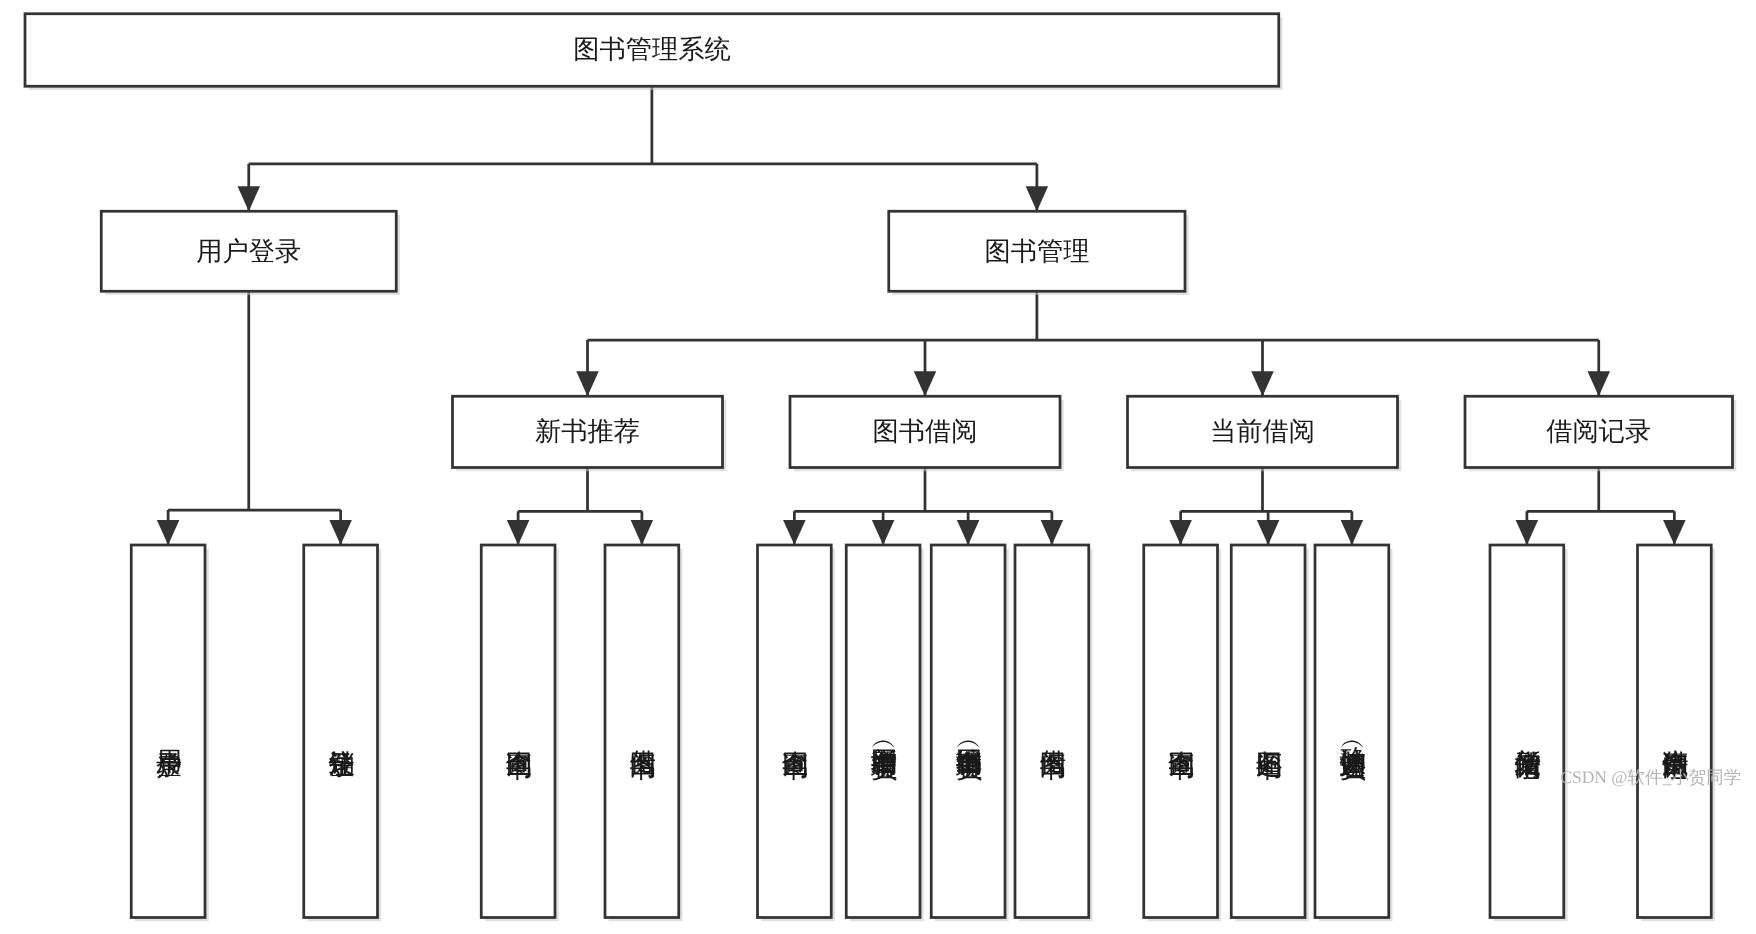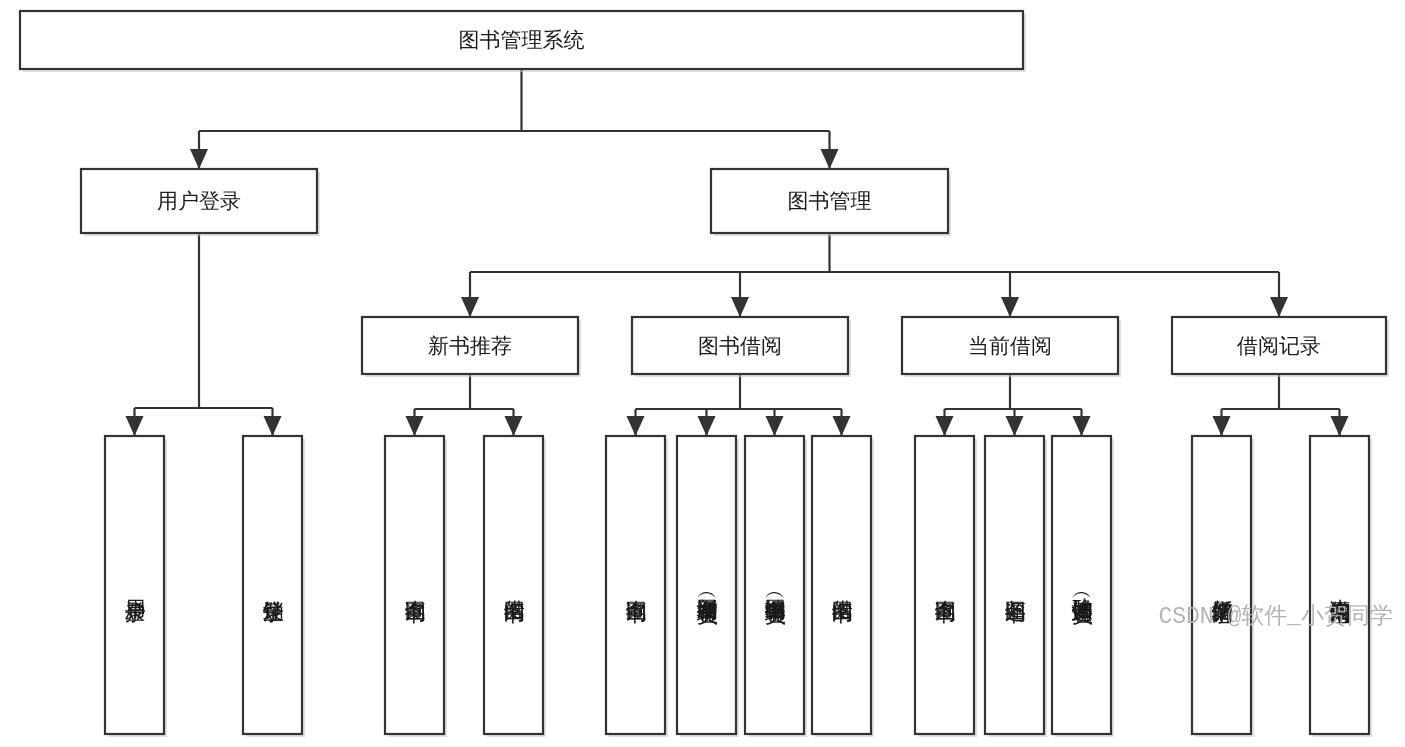--- a/index.html
+++ b/index.html
@@ -63,22 +63,22 @@
     line-height: 1.12;
     color: #1a1a1a;
     letter-spacing: 1px;
     white-space: nowrap;
     pointer-events: none;
   }
   .watermark {
     position: absolute;
     right: 12px;
     bottom: 6px;
-    font-family: Liberation Mono, monospace;
-    font-size: 23px;
+    font-family: Liberation Serif, serif;
+    font-size: 14px;
     color: #b4b4b4;
     white-space: nowrap;
   }
 </style>
 </head>
 <body>
 
 <div id="diagram-root">
 
   <svg class="flow" viewBox="0 0 1405 747">

